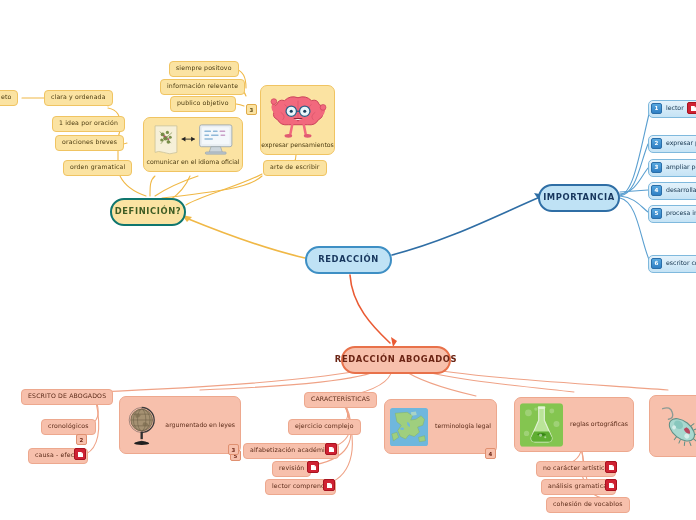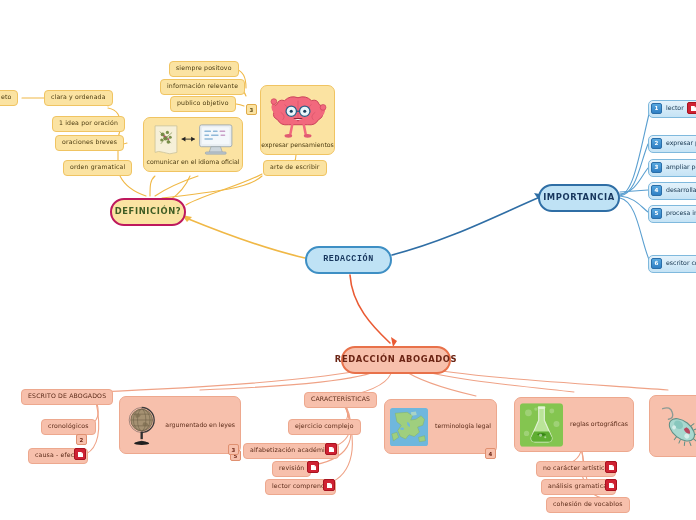--- a/index.html
+++ b/index.html
@@ -68,21 +68,21 @@
     border: 2px solid #3e8fc4;
     color: #17365d;
   }
   .root.blue-strong {
     background: #bfe2f5;
     border: 2px solid #2f6ea5;
     color: #17365d;
   }
   .root.yellow {
     background: #fbe3a2;
-    border: 2px solid #be185d;
+    border: 2px solid #0f766e;
     color: #3f5d24;
   }
   .root.salmon {
     background: #f7c0ac;
     border: 2px solid #e8714a;
     color: #6b2414;
   }
 
   
   .imgnode {
@@ -249,21 +249,21 @@
       <path d="M346,406 C356,428 350,444 326,449" stroke="#efa286" stroke-width="1.1"></path>
       <path d="M346,407 C358,440 350,460 308,466" stroke="#efa286" stroke-width="1.1"></path>
       <path d="M346,408 C360,452 350,478 324,485" stroke="#efa286" stroke-width="1.1"></path>
 
       <path d="M580,442 C584,452 578,460 568,464" stroke="#efa286" stroke-width="1.1"></path>
       <path d="M580,444 C588,466 578,478 586,482" stroke="#efa286" stroke-width="1.1"></path>
       <path d="M580,444 C590,484 582,496 610,500" stroke="#efa286" stroke-width="1.1"></path>
     </g>
   </svg>
 
-  <div class="node root blue" style="left:305px; top:246px; width:87px;font-family:Liberation Mono, monospace;">
+  <div class="node root blue" style="left:305px; top:246px; width:87px;">
     <span>REDACCIÓN</span>
   </div>
 
   <div class="node root yellow" style="left:110px; top:198px; width:76px;">
     <span>DEFINICIÓN?</span>
   </div>
 
   <div class="node leaf yellow" style="left:-6px; top:90px;">
     <span>eto</span>
   </div>

